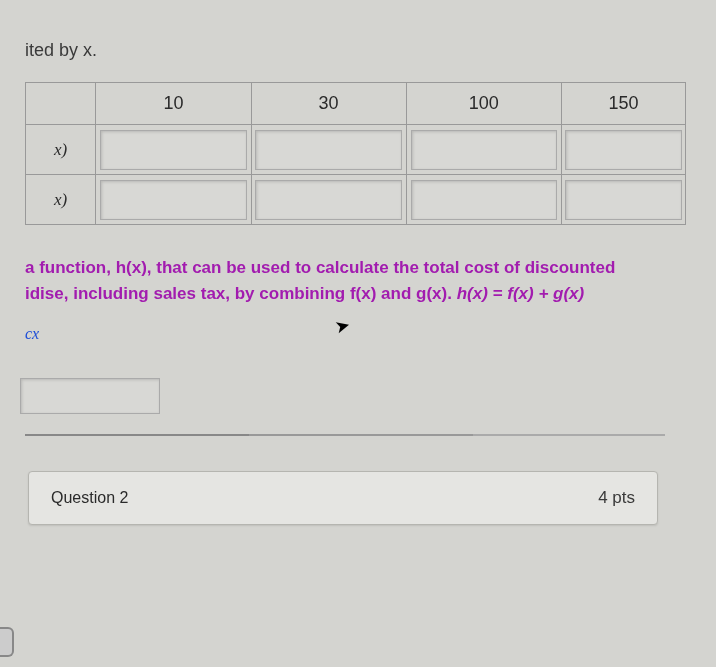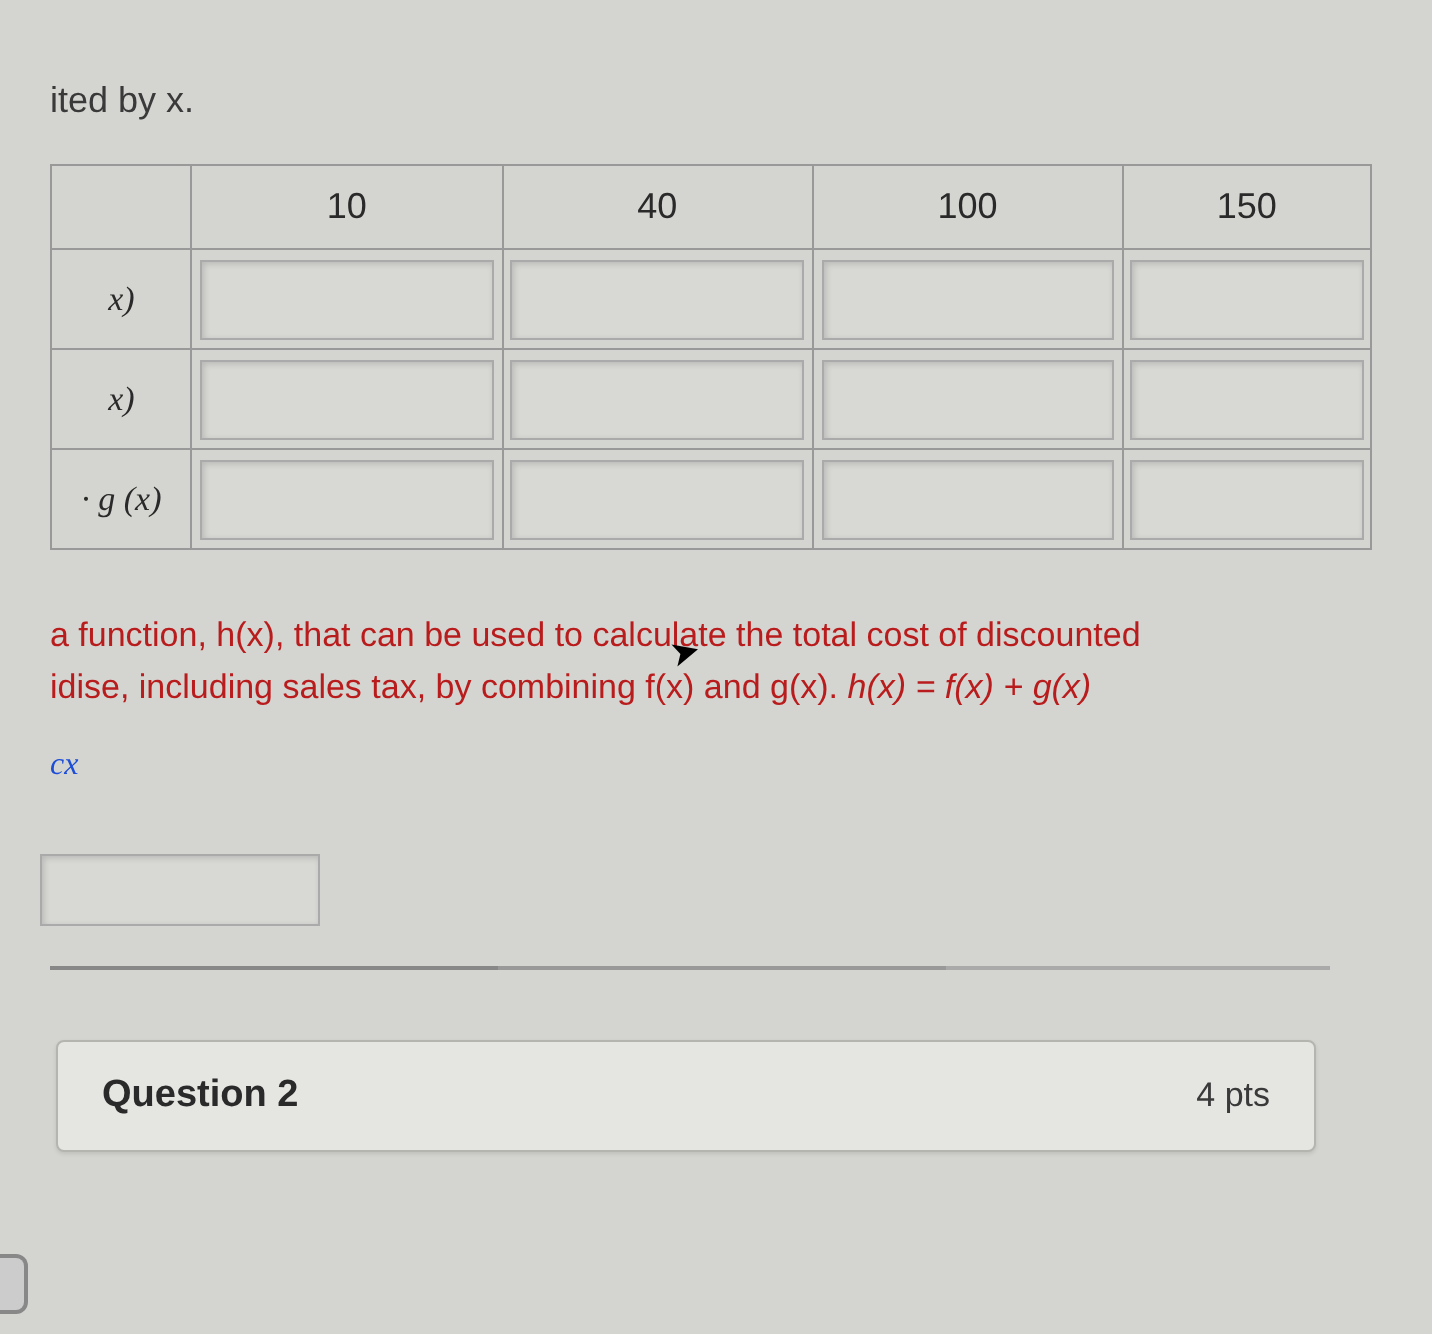--- a/index.html
+++ b/index.html
@@ -73,26 +73,27 @@
       font-size: 16px;
       padding: 4px 6px;
       margin: 4px auto;
       display: block;
     }
     .col-10 { width: 150px; }
     .col-20 { width: 150px; }
     .col-100 { width: 150px; }
     .col-150 { width: 120px; margin-top: 16px; }
     .instruction-bottom {
-      color: #b91c1c;
+      color: #a21caf;
       font-size: 17px;
       line-height: 1.5;
       padding-left: 25px;
       padding-right: 30px;
       margin-bottom: 10px;
+      font-weight: bold;
     }
     .italic {
       font-style: italic;
       margin-top: 20px;
     }
     .cx-row {
       padding-left: 25px;
       margin-top: 18px;
     }
     .cx-label {
@@ -127,22 +128,22 @@
       border: 1px solid #b5b5b0;
       border-radius: 4px;
       margin: 35px 28px 0 28px;
       padding: 16px 22px;
       display: flex;
       justify-content: space-between;
       align-items: center;
       box-shadow: 0 1px 2px rgba(0,0,0,0.1);
     }
     .question-title {
-      font-size: 19px;
-      font-weight: bold;
+      font-size: 16px;
+      font-weight: normal;
       color: #2a2a2a;
     }
     .question-pts {
       font-size: 17px;
       color: #3a3a3a;
       text-align: right;
     }
     .cursor-arrow {
       position: absolute;
       left: 335px;
@@ -172,56 +173,41 @@
       <br>
       <span>ited by x.</span>
     </div>
 
     <div class="table-container">
       <table>
         <tbody>
             <tr>
           <th class="row-label"></th>
           <th class="col-10">10</th>
-          <th class="col-20">40</th>
+          <th class="col-20">30</th>
           <th class="col-100">100</th>
           <th class="col-150">150</th>
         </tr>
         <tr>
           <td class="row-label">x)</td>
           <td class="input-cell">
                 <input type="text" style="">
               </td>
           <td class="input-cell">
                 <input type="text" style="">
               </td>
           <td class="input-cell">
                 <input type="text" style="">
               </td>
           <td class="input-cell">
                 <input type="text" style="">
               </td>
         </tr>
         <tr>
           <td class="row-label">x)</td>
-          <td class="input-cell">
-                <input type="text" style="">
-              </td>
-          <td class="input-cell">
-                <input type="text" style="">
-              </td>
-          <td class="input-cell">
-                <input type="text" style="">
-              </td>
-          <td class="input-cell">
-                <input type="text" style="">
-              </td>
-        </tr>
-        <tr>
-          <td class="row-label">· g (x)</td>
           <td class="input-cell">
                 <input type="text" style="">
               </td>
           <td class="input-cell">
                 <input type="text" style="">
               </td>
           <td class="input-cell">
                 <input type="text" style="">
               </td>
           <td class="input-cell">

